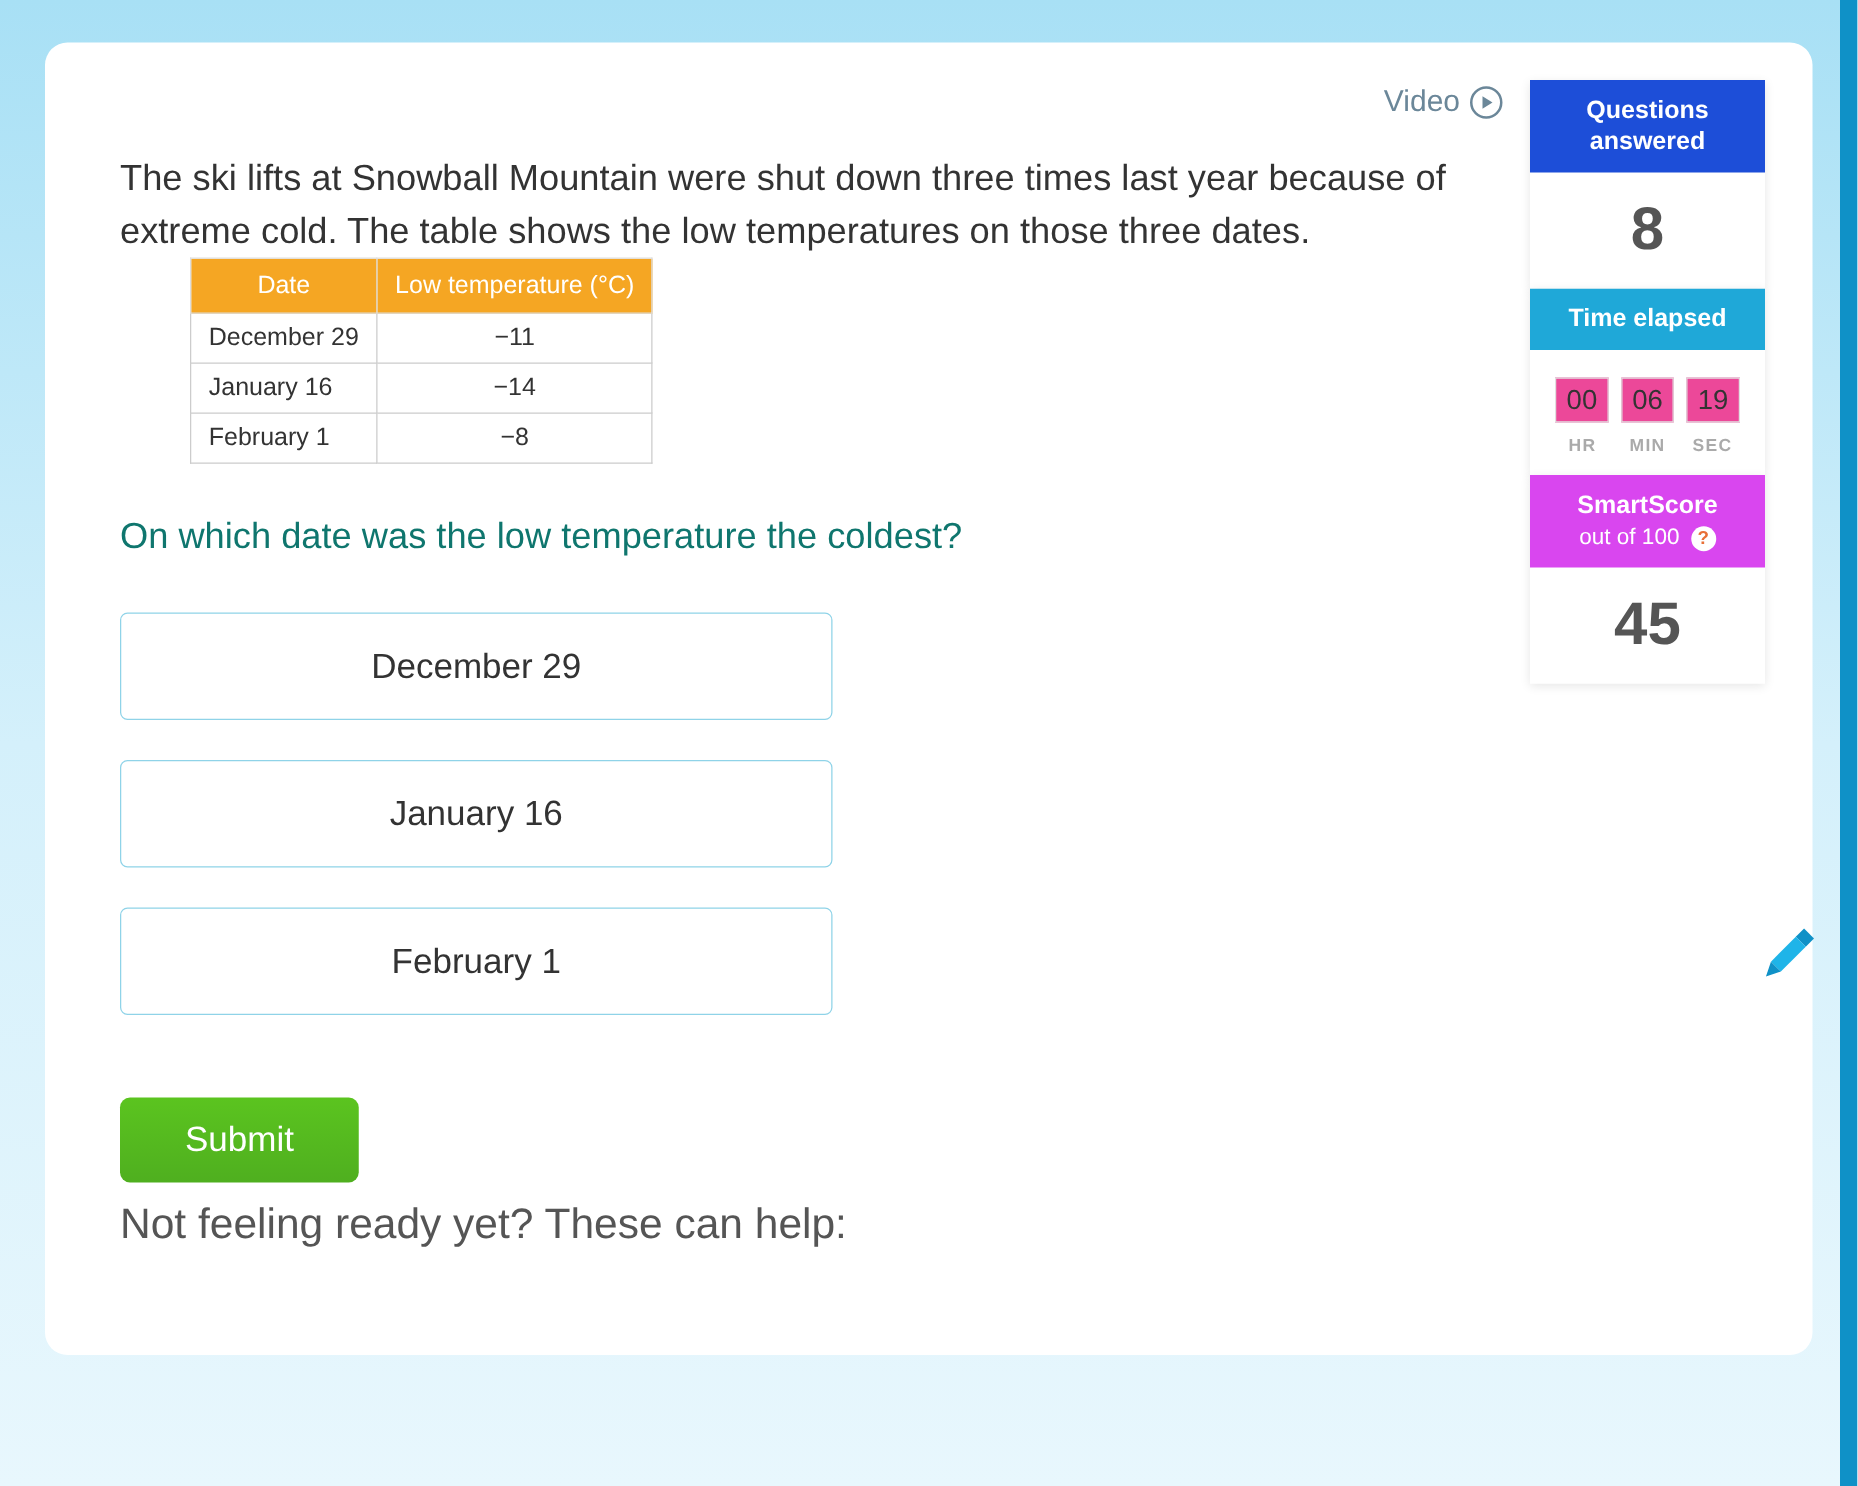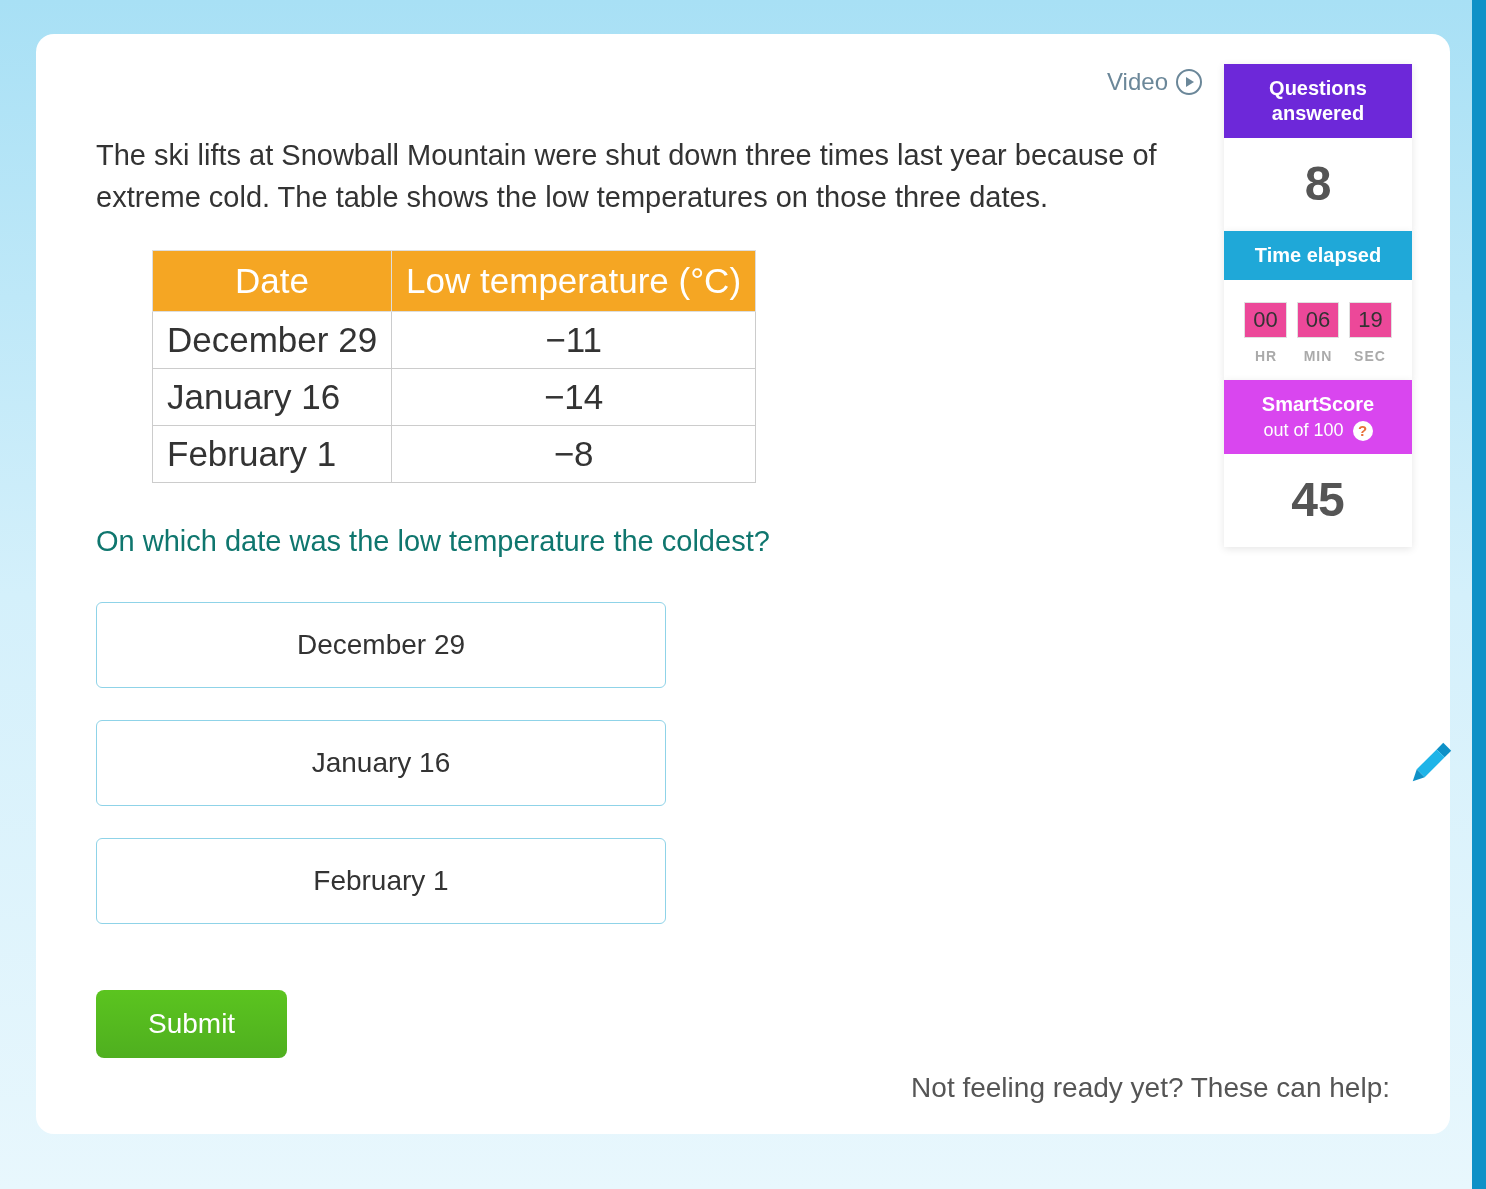--- a/index.html
+++ b/index.html
@@ -46,27 +46,26 @@
     border-left: 8px solid #6b8799;
     border-top: 5px solid transparent;
     border-bottom: 5px solid transparent;
     margin-left: 2px;
   }
   .prompt-text {
     font-size: 29px;
     color: #333;
     line-height: 1.45;
     max-width: 1090px;
-    margin-top: 40px;
+    margin-top: 28px;
   }
   .data-table {
-    margin-top: 32px;
     margin-left: 56px;
     border-collapse: collapse;
-    font-size: 35px;
+    font-size: 20px;
   }
   .data-table th {
     background: #f5a623;
     color: #fff;
     font-weight: 400;
     padding: 10px 14px;
     border: 1px solid #ddd;
   }
   .data-table td {
     border: 1px solid #ccc;
@@ -108,23 +107,23 @@
     font-family: inherit;
   }
   .work-it-out {
     text-align: center;
     color: #0a7fc2;
     font-size: 29px;
     margin-top: 40px;
     cursor: pointer;
   }
   .not-ready {
-    text-align: right;
+    text-align: left;
     color: #555;
-    font-size: 28px;
+    font-size: 34px;
     margin-top: 14px;
   }
   
   .stats {
     position: absolute;
     top: 30px;
     right: 38px;
     width: 188px;
     font-family: Verdana, sans-serif;
   }
@@ -134,21 +133,21 @@
     margin-bottom: 0;
   }
   .stat-head {
     color: #fff;
     font-size: 20px;
     text-align: center;
     padding: 12px 6px;
     font-weight: bold;
     line-height: 1.25;
   }
-  .head-green { background: #6d28d9; }
+  .head-green { background: #1d4ed8; }
   .head-blue { background: #1fa8d8; text-align: center; }
   .head-orange { background: #d946ef; }
   .stat-value {
     text-align: center;
     font-size: 48px;
     font-weight: bold;
     color: #555;
     padding: 18px 0 20px;
   }
   .time-row {

